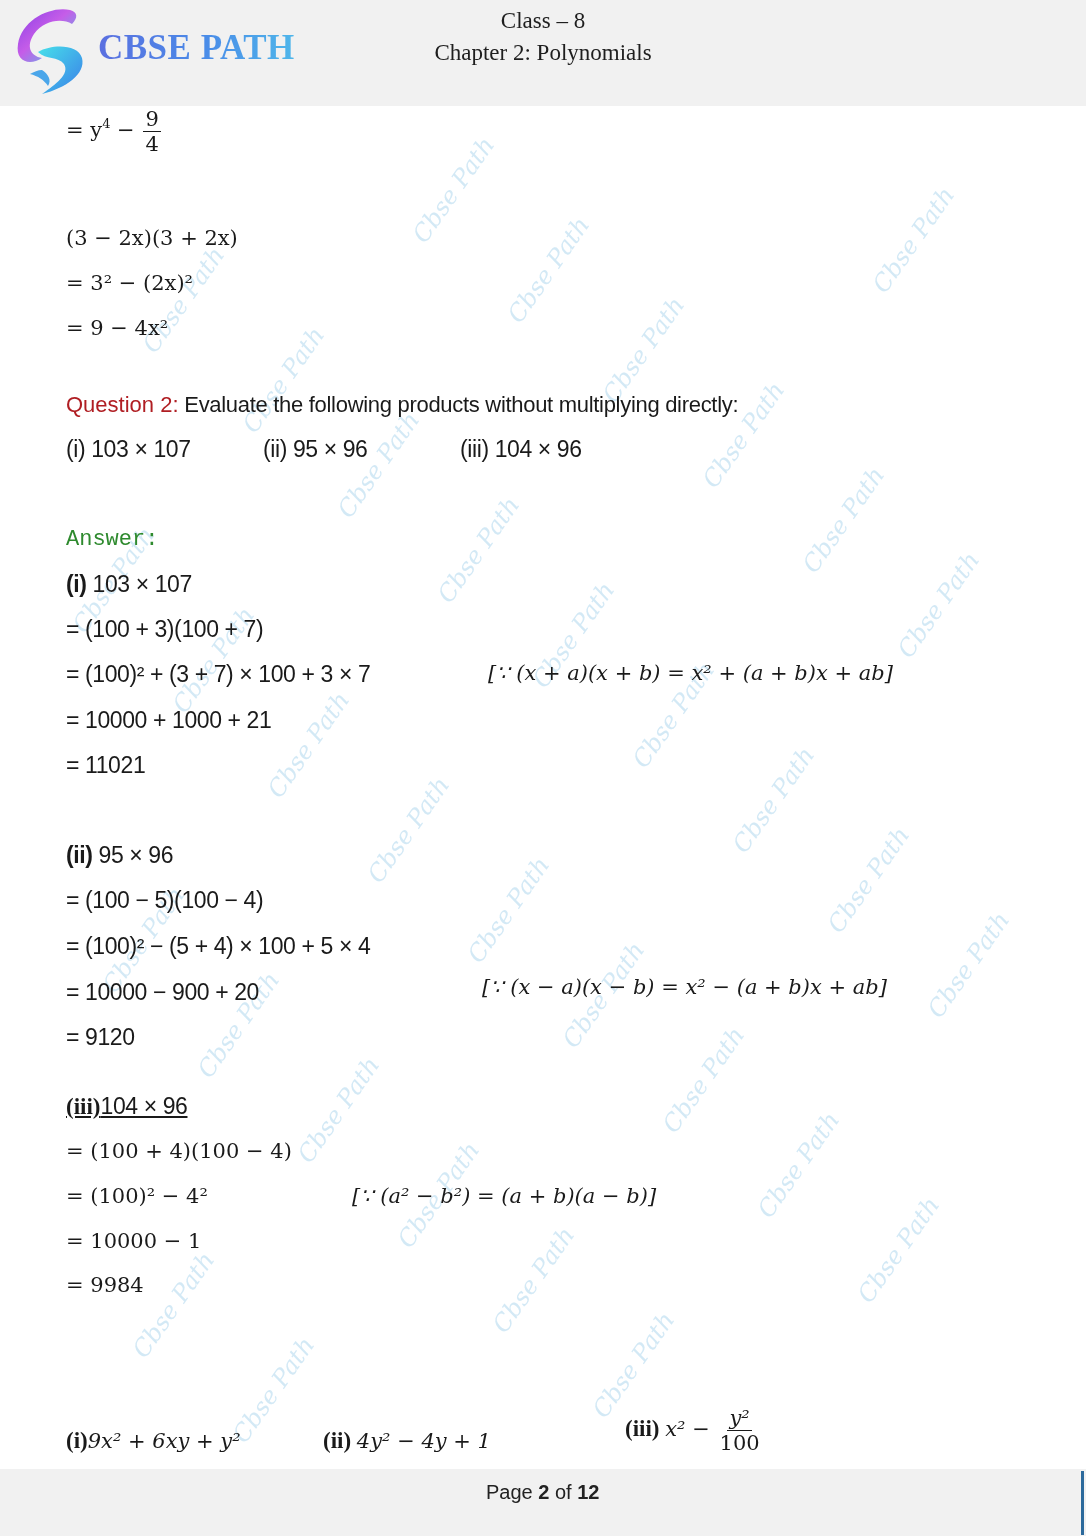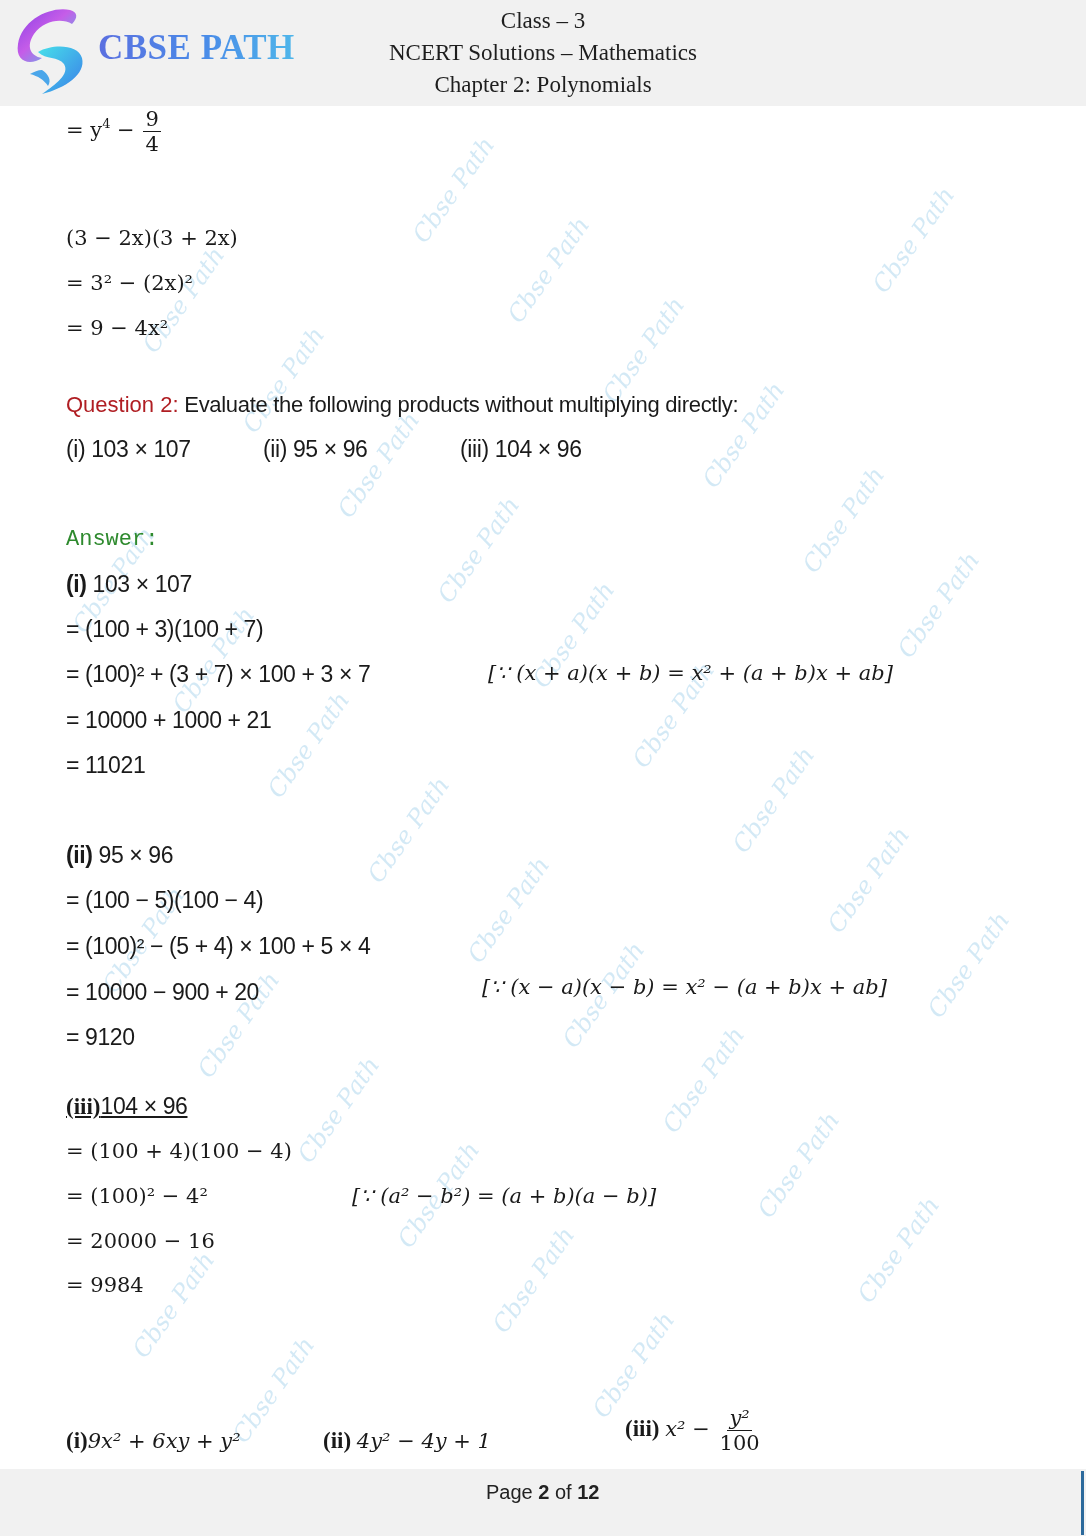--- a/index.html
+++ b/index.html
@@ -69,22 +69,21 @@
         <stop offset="0" stop-color="#47e0ea"></stop>
         <stop offset="1" stop-color="#3a7ee8"></stop>
       </linearGradient>
     </defs>
     <path d="M58 6 C38 2, 10 16, 6 40 C3 58, 18 62, 30 54 C18 52, 14 42, 22 30 C32 16, 50 14, 60 20 C66 14, 66 8, 58 6 Z" fill="url(#lg1)"></path>
     <path d="M26 48 C40 40, 66 40, 70 54 C74 70, 54 84, 30 90 C44 80, 58 70, 52 60 C46 52, 34 56, 26 48 Z" fill="url(#lg2)"></path>
     <path d="M30 66 C36 70, 40 76, 36 82 C32 76, 26 72, 18 70 C22 68, 26 66, 30 66 Z" fill="#4aa6ea"></path>
   </svg>
   <div class="logo-text">CBSE PATH</div>
   <div class="hdr-center">
-    <div>Class – 3</div>
-    <div>NCERT Solutions – Mathematics</div>
+    <div>Class – 8</div>
     <div>Chapter 2: Polynomials</div>
   </div>
 </div>
 
 <div>
   <span class="wm" style="left:430px;top:220px;">Cbse Path</span>
   <span class="wm" style="left:890px;top:270px;">Cbse Path</span>
   <span class="wm" style="left:525px;top:300px;">Cbse Path</span>
   <span class="wm" style="left:160px;top:330px;">Cbse Path</span>
   <span class="wm" style="left:620px;top:380px;">Cbse Path</span>
@@ -160,21 +159,21 @@
   <div class="line m var" style="top:957px;left:482px;margin-top:18px;">[∵ (x − a)(x − b) = x² − (a + b)x + ab]</div>
   <div class="line narrow" style="top:979px;">= 10000 − 900 + 20</div>
   <div class="line narrow" style="top:1024px;">= 9120</div>
 
   <div class="line" style="top:1093px;text-decoration:underline;">
     <span class="bold">(iii)</span><span class="narrow">104 × 96</span>
   </div>
   <div class="line m" style="top:1139px;">= (100 + 4)(100 − 4)</div>
   <div class="line m" style="top:1184px;">= (100)² − 4²</div>
   <div class="line m var" style="top:1184px;left:352px;">[∵ (a² − b²) = (a + b)(a − b)]</div>
-  <div class="line m" style="top:1229px;">= 20000 − 16</div>
+  <div class="line m" style="top:1229px;">= 10000 − 1</div>
   <div class="line m" style="top:1273px;">= 9984</div>
 
   <div class="line" style="top:1428px;">
     <span class="bold">(i)</span><span class="m var">9x² + 6xy + y²</span>
   </div>
   <div class="line" style="top:1428px;left:323px;">
     <span class="bold">(ii)</span>
     <span class="m var">4y² − 4y + 1</span>
   </div>
   <div class="line" style="top:1406px;left:625px;">

